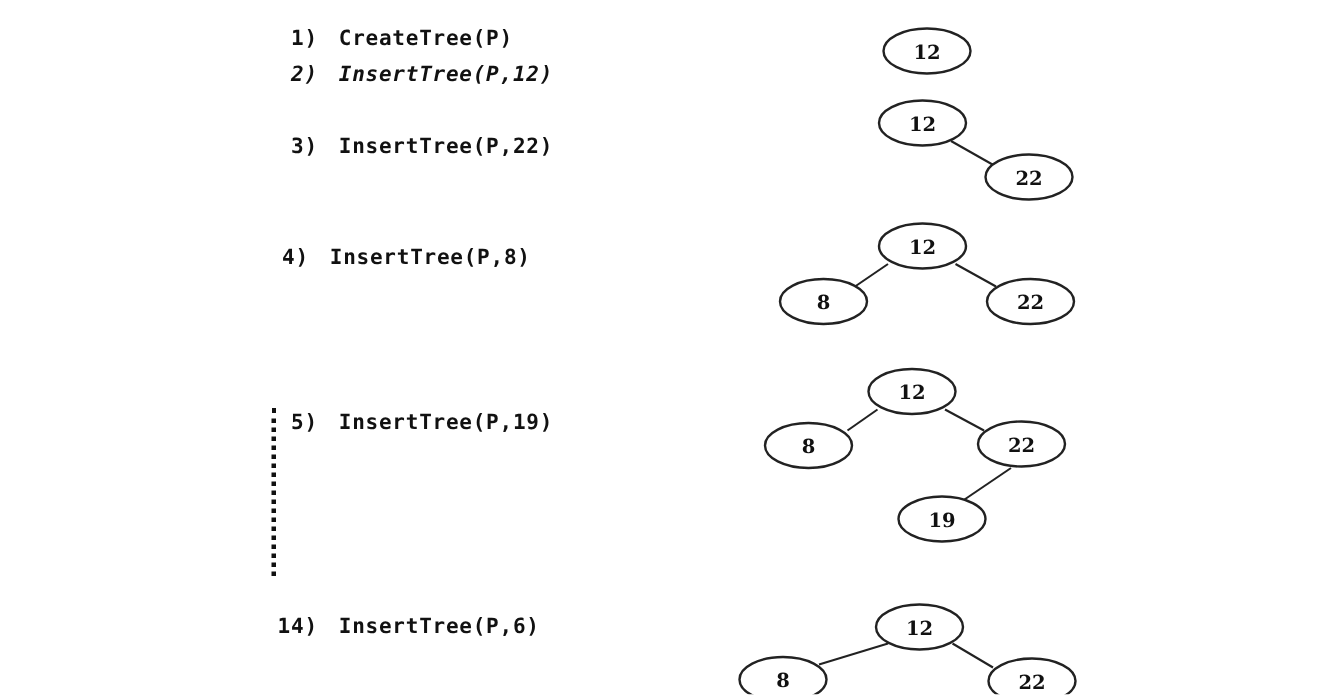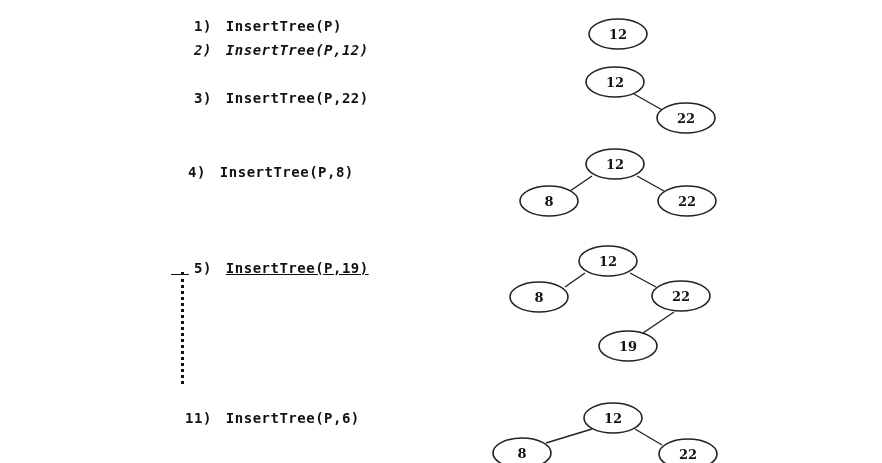--- a/index.html
+++ b/index.html
@@ -11,37 +11,37 @@
                 border-left: 3px dotted #111; }
     svg.tree { position: absolute; left: 0; top: 0; }
     .node-ellipse { fill: #fff; stroke: #222; stroke-width: 1.6; }
     .node-label { font-family: "DejaVu Serif", "Liberation Serif", serif; font-size: 13px; font-weight: bold; fill: #111; }
     .edge { stroke: #222; stroke-width: 1.4; }
   </style>
 </head>
 <body>
 
 <div class="step" style="left:171px; top:2px;">
-  <span class="num" style="width:38px;margin-left:-15px">1)</span><span>InsertTree(P)</span>
+  <span class="num" style="width:38px;margin-left:-15px">1)</span><span>CreateTree(P)</span>
 </div>
 <div class="step" style="left:171px; top:26px;font-style:italic;">
   <span class="num" style="width:38px;margin-left:-15px">2)</span><span>InsertTree(P,12)</span>
 </div>
 <div class="step" style="left:171px; top:74px;">
   <span class="num" style="width:38px;margin-left:-15px">3)</span><span>InsertTree(P,22)</span>
 </div>
 <div class="step" style="left:165px; top:148px;">
   <span class="num" style="width:38px;margin-left:-15px">4)</span><span>InsertTree(P,8)</span>
 </div>
-<div class="step" style="left:171px; top:244px;text-decoration:underline;">
+<div class="step" style="left:171px; top:258px;">
   <span class="num" style="width:38px;margin-left:-15px">5)</span><span>InsertTree(P,19)</span>
 </div>
 <div class="ellipsis"></div>
 <div class="step" style="left:171px; top:394px;">
-  <span class="num" style="width:38px;margin-left:-15px">11)</span><span>InsertTree(P,6)</span>
+  <span class="num" style="width:38px;margin-left:-15px">14)</span><span>InsertTree(P,6)</span>
 </div>
 
 <svg class="tree" width="882" height="463">
 
   <g>
     <ellipse class="node-ellipse" cx="618" cy="34" rx="29" ry="15"></ellipse>
     <text class="node-label" x="618" y="39" text-anchor="middle">12</text>
   </g>
 
   <g>

